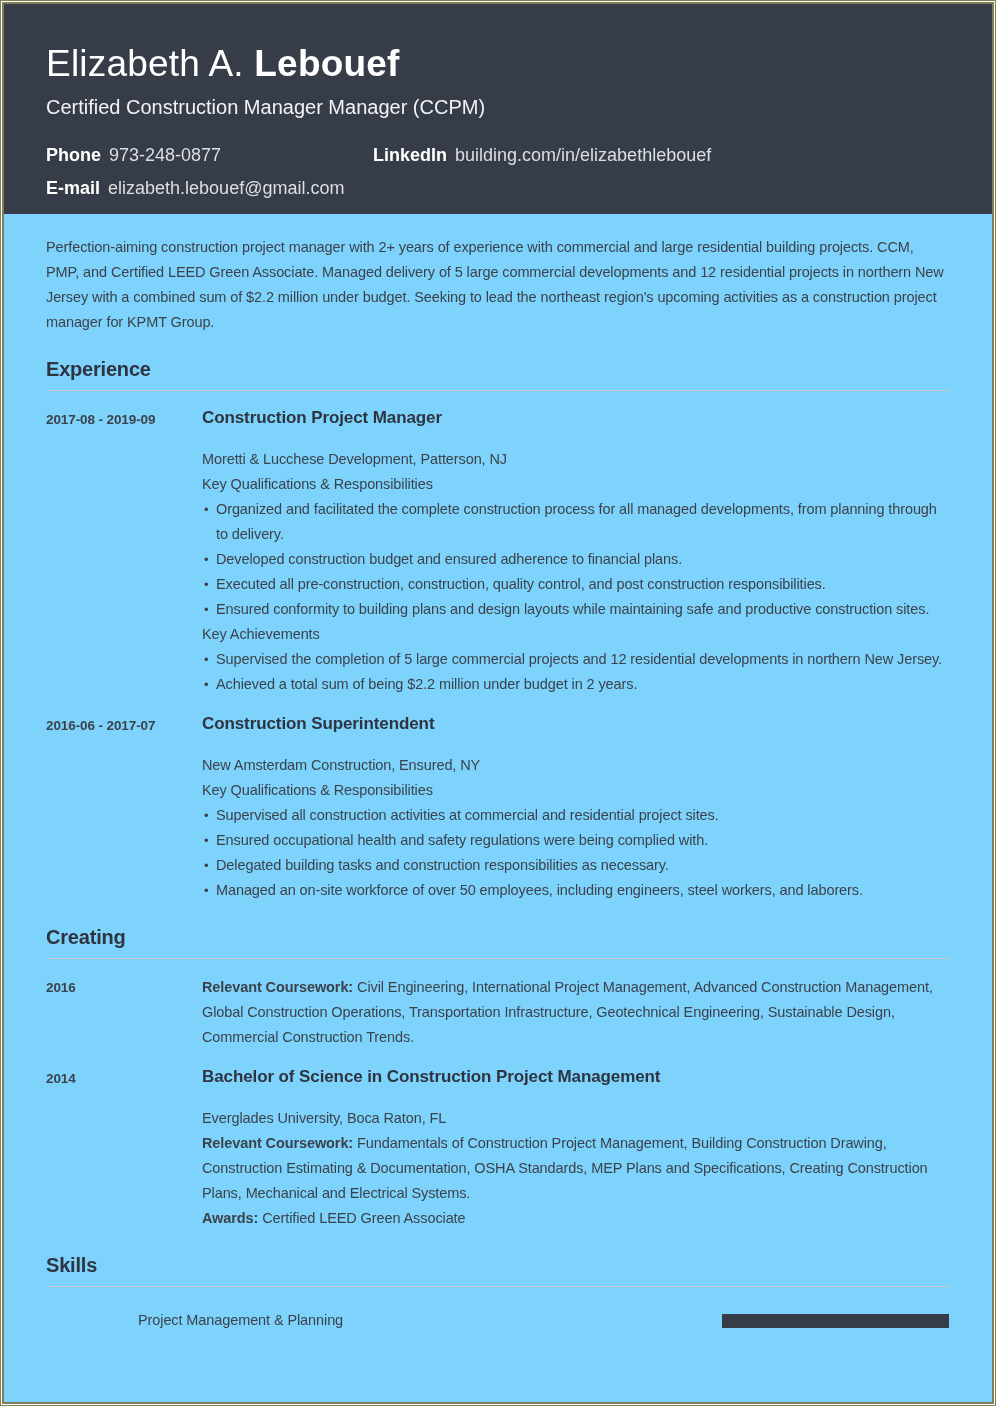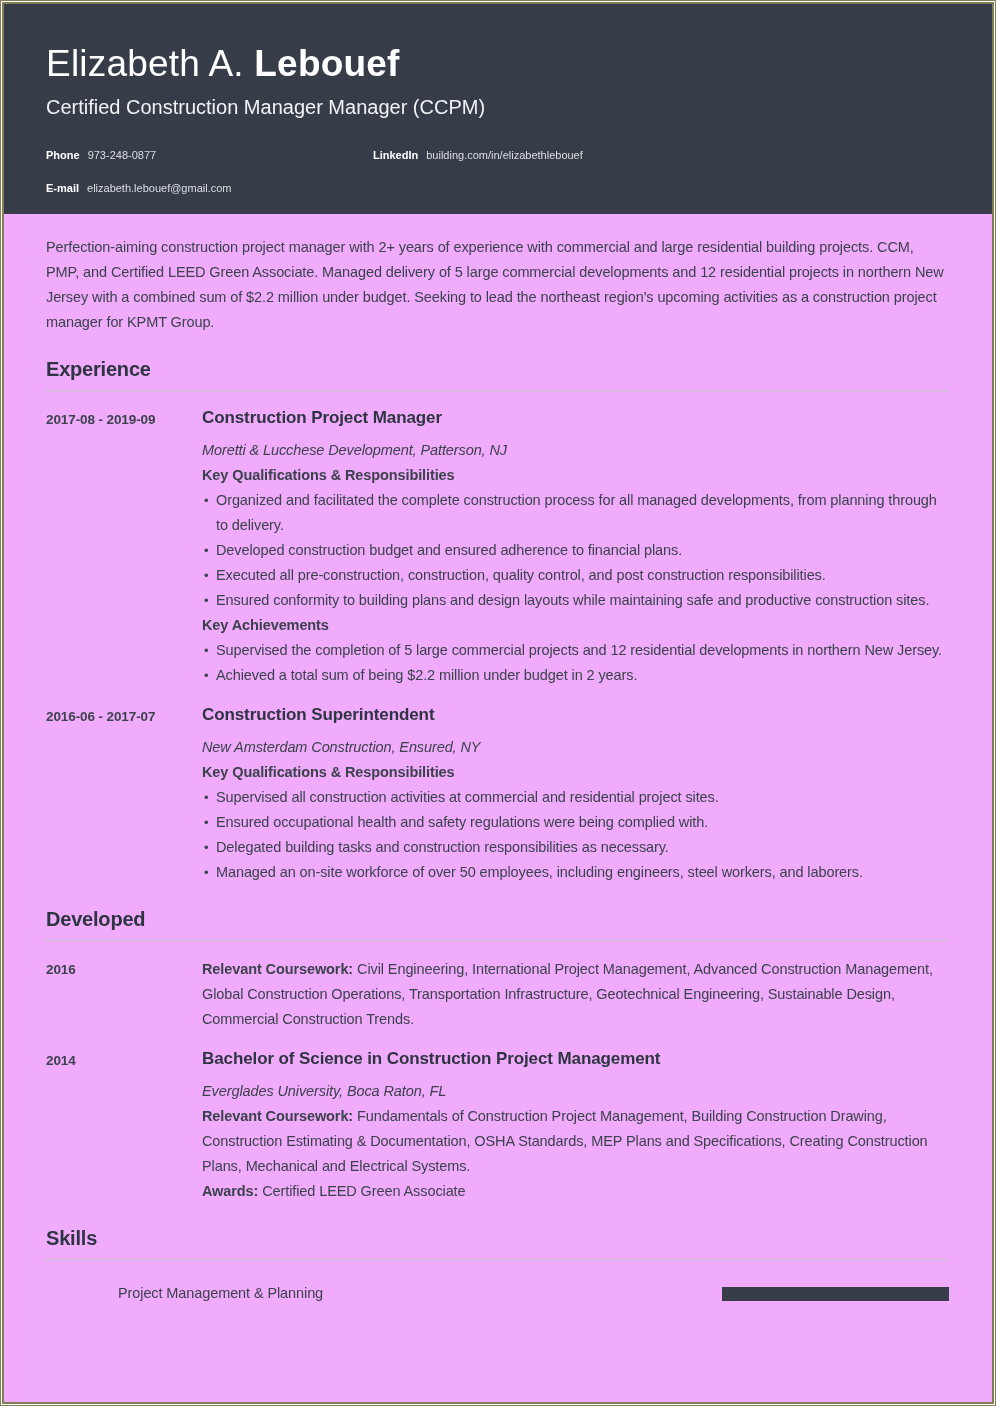--- a/index.html
+++ b/index.html
@@ -11,21 +11,21 @@
   }
   .page {
     position: absolute; inset: 0;
     border: 1px solid #827f58;
     padding: 1px;
     background: #ffffff;
   }
   .page-inner {
     width: 100%; height: 100%;
     border: 2px solid #827f58;
-    background: #f0abfc;
+    background: #7dd3fc;
     overflow: hidden;
   }
   
   .header {
     height: 210px;
     background: #363d49;
     color: #ffffff;
     padding: 38px 43px 0 42px;
   }
   .name {
@@ -41,21 +41,21 @@
     font-size: 20px;
     font-weight: 400;
     color: #f1f3f5;
     line-height: 24px;
   }
   .contacts {
     margin-top: 25px;
     display: grid;
     grid-template-columns: 327px 1fr;
     row-gap: 11px;
-    font-size: 11px;
+    font-size: 18px;
     line-height: 22px;
   }
   .contact-label { font-weight: 700; color: #ffffff; margin-right: 8px; }
   .contact-value { font-weight: 400; color: #dcdfe3; }
   
   .content {
     padding: 21px 43px 0 42px;
     color: #3c424b;
     font-size: 14.5px;
     letter-spacing: -0.1px;
@@ -85,41 +85,41 @@
     line-height: 18px;
   }
   .entry-body { flex: 1; min-width: 0; }
   .entry-title {
     font-size: 17px;
     font-weight: 700;
     color: #2e3440;
     line-height: 22px;
     letter-spacing: -0.1px;
   }
-  .entry-company { font-style: italic; margin-top: 9px; line-height: 25px; }
-  .group-heading { font-weight: 700; line-height: 25px; }
+  .entry-company { margin-top: 18px; line-height: 25px; }
+  .group-heading { font-weight: 400; line-height: 25px; }
   ul.bullets { list-style: none; padding-left: 14px; }
   ul.bullets li { position: relative; line-height: 25px; }
   ul.bullets li::before {
     content: "\2022";
     position: absolute;
     left: -12px;
     top: 0;
     font-size: 13px;
     color: #3c424b;
   }
   .detail-line { line-height: 25px; }
   .detail-line strong { font-weight: 700; color: #3c424b; }
   
   .skill-row {
     display: flex;
     align-items: center;
     margin-top: 21px;
   }
-  .skill-label { margin-left: 72px; line-height: 25px; text-align: center; }
+  .skill-label { margin-left: 92px; line-height: 25px; text-align: center; }
   .skill-bar {
     margin-left: auto;
     width: 227px;
     height: 14px;
     background: transparent;
   }
   .skill-bar-fill { height: 100%; background: #363d49; }
 </style>
 </head>
 <body>
@@ -181,21 +181,21 @@
               <li>Supervised all construction activities at commercial and residential project sites.</li>
               <li>Ensured occupational health and safety regulations were being complied with.</li>
               <li>Delegated building tasks and construction responsibilities as necessary.</li>
               <li>Managed an on-site workforce of over 50 employees, including engineers, steel workers, and laborers.</li>
             </ul>
           </div>
         </div>
       </section>
 
       <section class="section">
-        <h2 class="section-title">Developed</h2>
+        <h2 class="section-title">Creating</h2>
         <hr>
 
         <div class="entry">
           <div class="entry-dates">2016</div>
           <div class="entry-body">
             <p class="detail-line"><strong>Relevant Coursework:</strong> <span>Civil Engineering, International Project Management, Advanced Construction Management, Global Construction Operations, Transportation Infrastructure, Geotechnical Engineering, Sustainable Design, Commercial Construction Trends.</span></p>
           </div>
         </div>
 
         <div class="entry">

